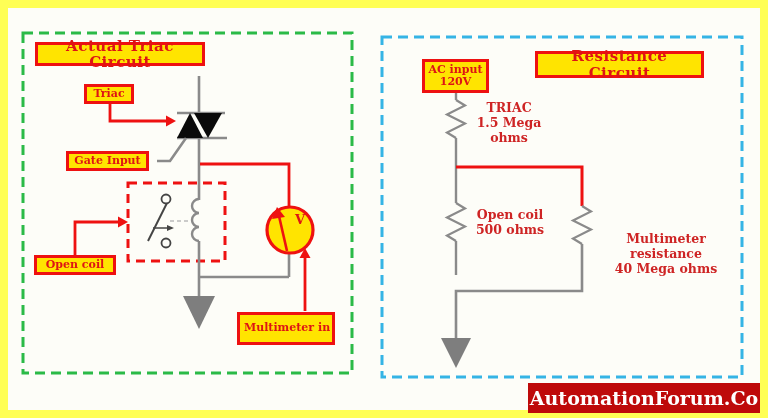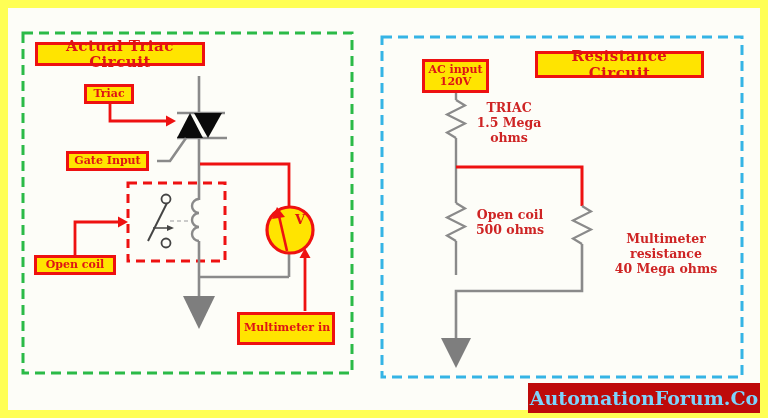--- a/index.html
+++ b/index.html
@@ -38,21 +38,21 @@
     text-align:center;
     font-family:"DejaVu Serif", serif;
   }
   .annot .l1{display:block;}
   .annot .l2{display:block;}
   .two-line{flex-direction:column;}
   .banner{
     position:absolute;
     left:528px;top:383px;width:232px;height:30px;
     background:#BE0A0A;
-    color:#7dd3fc;
+    color:#ffffff;
     font-weight:bold;
     font-size:19px;
     display:flex;align-items:center;justify-content:center;
     font-family:"DejaVu Serif", serif;
   }
 </style>
 </head>
 <body>
 
 <div class="frame">

